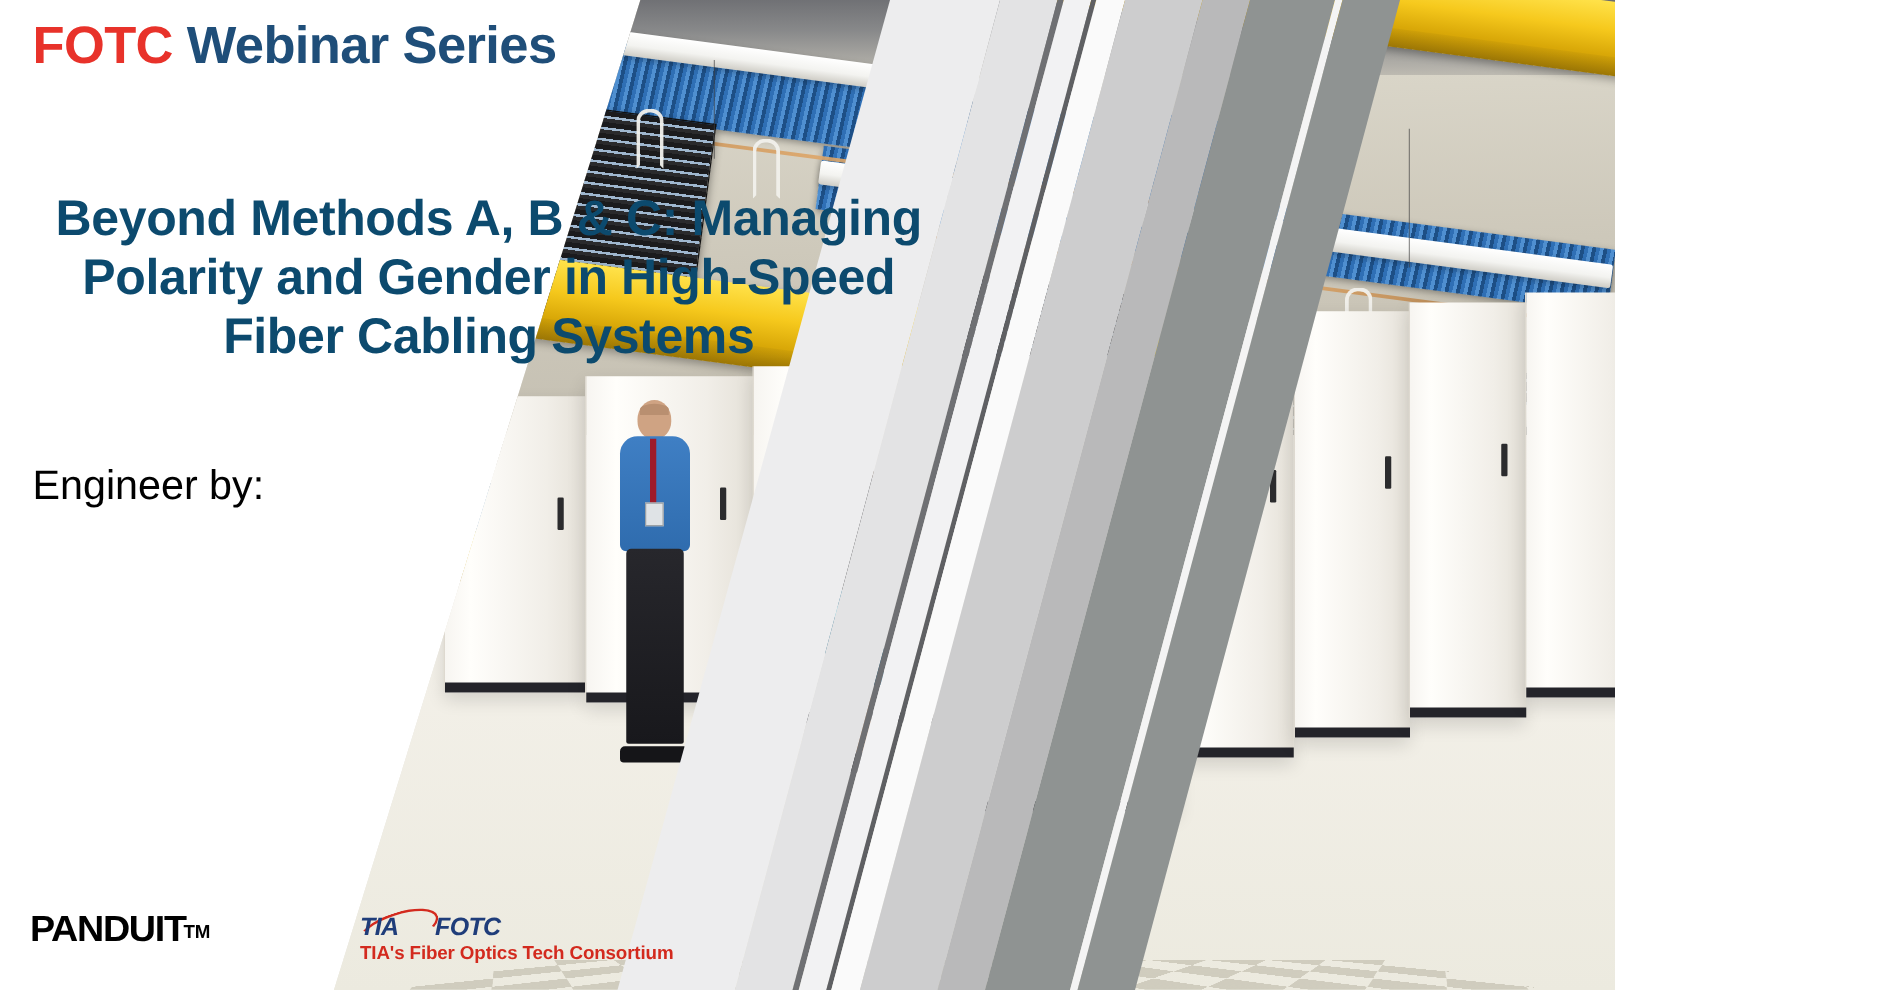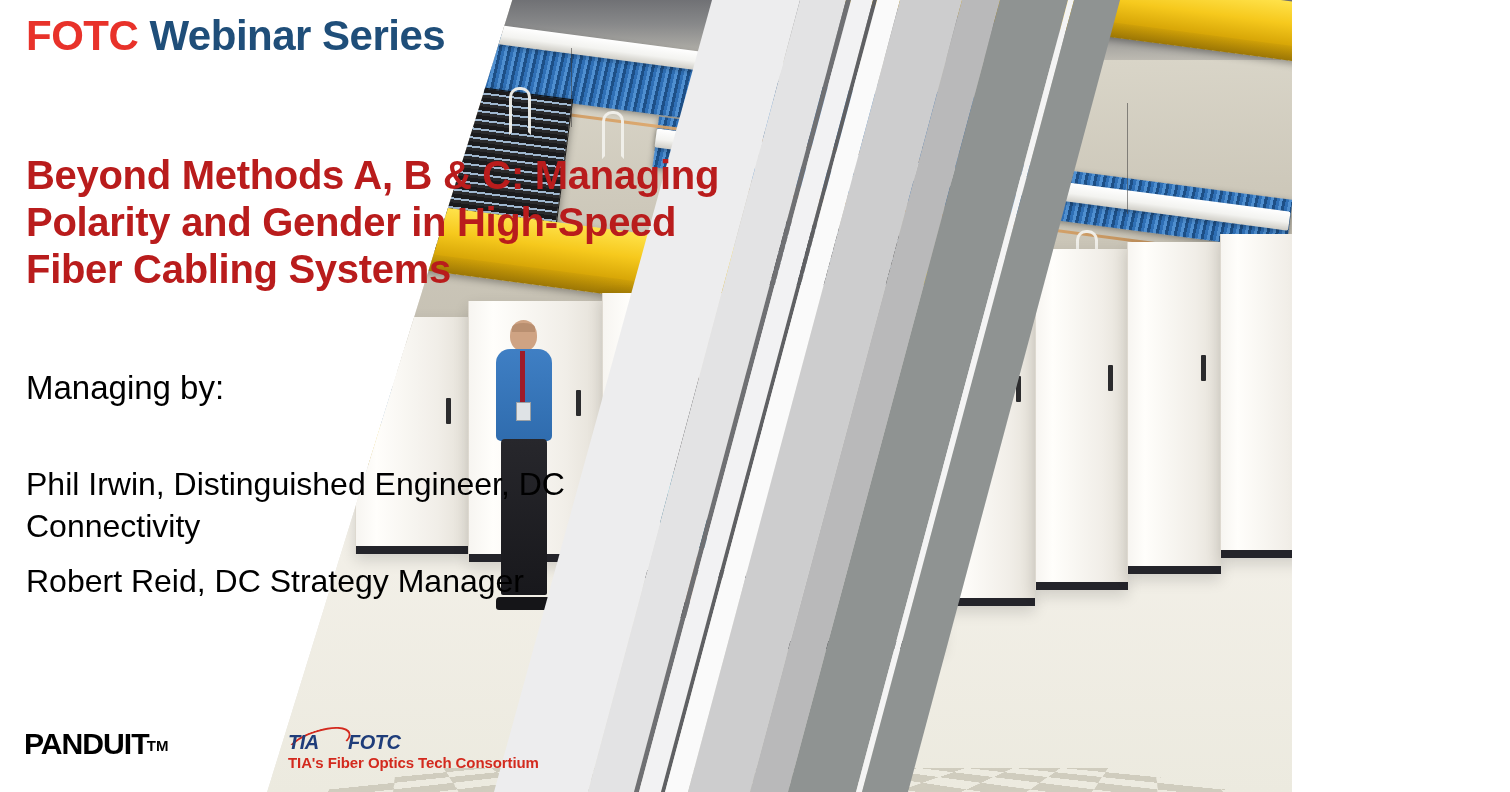--- a/index.html
+++ b/index.html
@@ -257,25 +257,26 @@
     white-space: nowrap;
   }
   .eyebrow .fotc { color: #E8322A; }
   .eyebrow .rest { color: #1F4E79; }
 
   .deck-title {
     position: absolute;
     top: 125px;
     left: 0;
     width: 730px;
-    color: #b91c1c;
+    color: #0c4a6e;
     font-size: 40px;
     font-weight: bold;
     line-height: 1.18;
     letter-spacing: -.3px;
+    text-align: center;
   }
 
   .presented {
     position: absolute;
     top: 369px;
     left: 0;
     color: #000000;
     font-size: 33px;
     line-height: 1.15;
   }
@@ -490,26 +491,22 @@
   </svg>
 
   <div class="content">
 
     <div class="eyebrow">
       <span class="fotc">FOTC</span><span class="rest"> Webinar Series</span>
     </div>
 
     <h1 class="deck-title">Beyond Methods A, B &amp; C: Managing Polarity and Gender in High-Speed Fiber Cabling Systems</h1>
 
-    <div class="presented">Managing by:</div>
-
-    <div class="presenters">
-      <p class="p-line">Phil Irwin, Distinguished Engineer, DC Connectivity</p>
-      <p class="p-line">Robert Reid, DC Strategy Manager</p>
-    </div>
+    <div class="presented">Engineer by:</div>
+
 
   </div>
 
   <div class="logo-panduit">
     <span class="wordmark">PANDUIT</span>
     <span class="tm">TM</span>
   </div>
 
   <div class="logo-tia">
     <div class="lockup">

